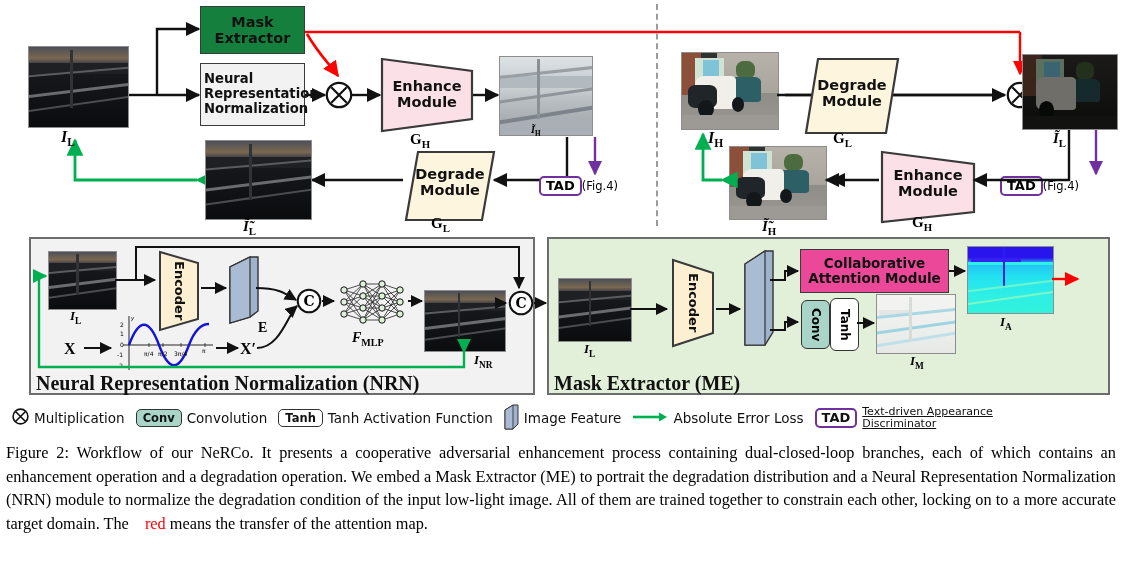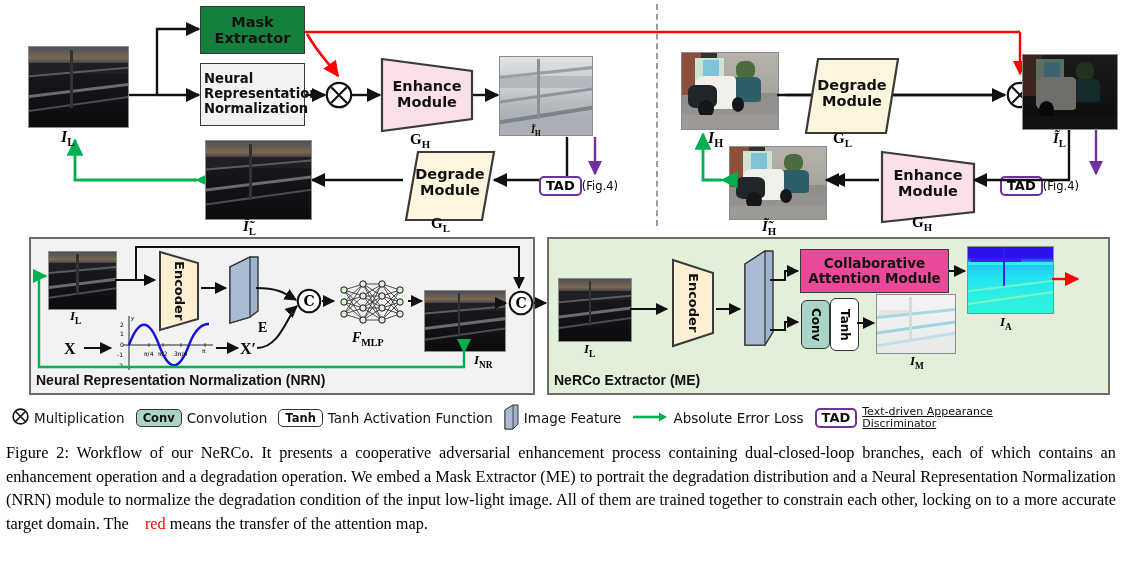--- a/index.html
+++ b/index.html
@@ -86,22 +86,22 @@
   .img-scoot-dark .plant{position:absolute;left:56%;top:10%;width:20%;height:24%;background:#22301c;border-radius:40%;}
   .img-scoot-dark .body{position:absolute;left:14%;top:30%;width:42%;height:44%;background:#6f6e69;border-radius:24% 12% 10% 18%;}
   .img-scoot-dark .body2{position:absolute;left:48%;top:32%;width:34%;height:32%;background:#16292c;border-radius:20% 20% 12% 12%;}
   .img-scoot-dark .w1{position:absolute;left:17%;top:62%;width:16%;height:24%;background:#070808;border-radius:50%;}
   .img-scoot-dark .ground{position:absolute;left:0;bottom:0;width:100%;height:18%;background:#121211;}
 
   
   .panel{position:absolute;box-sizing:border-box;border:2px solid #6d6d6d;}
   .panel.nrn{background:#f2f2f2;}
   .panel.me{background:#e2efd9;}
-  .panel-title{position:absolute;font-family:Liberation Sans, sans-serif;font-weight:600;
-               font-size:14px;color:#111;white-space:nowrap;}
+  .panel-title{position:absolute;font-family:Liberation Serif, serif;font-weight:600;
+               font-size:20px;color:#111;white-space:nowrap;}
 
   
   .legend{position:absolute;left:0;top:398px;width:1122px;height:40px;display:flex;
           align-items:center;font-family:"DejaVu Sans",sans-serif;font-size:13.5px;color:#111;}
   .legend-item{display:flex;align-items:center;gap:5px;margin-right:11px;white-space:nowrap;}
   .chip{box-sizing:border-box;border:1.4px solid #333;border-radius:5px;padding:1px 6px;
         font-size:11.5px;font-family:"DejaVu Sans",sans-serif;font-weight:600;line-height:1.25;}
   .chip.conv{background:#a8d5c8;}
   .chip.tanh{background:#fff;}
   .chip.tad{border:2px solid #7030a0;background:#fff;font-weight:700;font-size:13px;padding:0 5px;}
@@ -293,21 +293,21 @@
     <path d="M1034,95 L1062,95" stroke="#111" stroke-width="2.4" fill="none"></path>
   </svg>
 
   <div class="panel nrn" style="left:29px;top:237px;width:506px;height:158px;"></div>
   <div class="panel me" style="left:547px;top:237px;width:563px;height:158px;"></div>
 
   <div class="panel-title" style="left:36px;top:372px;">
     <span>Neural Representation Normalization (</span><b>NRN</b><span>)</span>
   </div>
   <div class="panel-title" style="left:554px;top:372px;">
-    <span>NeRCo Extractor (</span><b>ME</b><span>)</span>
+    <span>Mask Extractor (</span><b>ME</b><span>)</span>
   </div>
 
   <div class="thumb img-bridge-dark" style="left:48px;top:251px;width:67px;height:57px;">
     <div class="ph"></div>
       <div class="sky"></div>
       <div class="city"></div>
     <div class="rail1"></div>
       <div class="rail2"></div>
       <div class="rail3"></div>
       <div class="post"></div>

